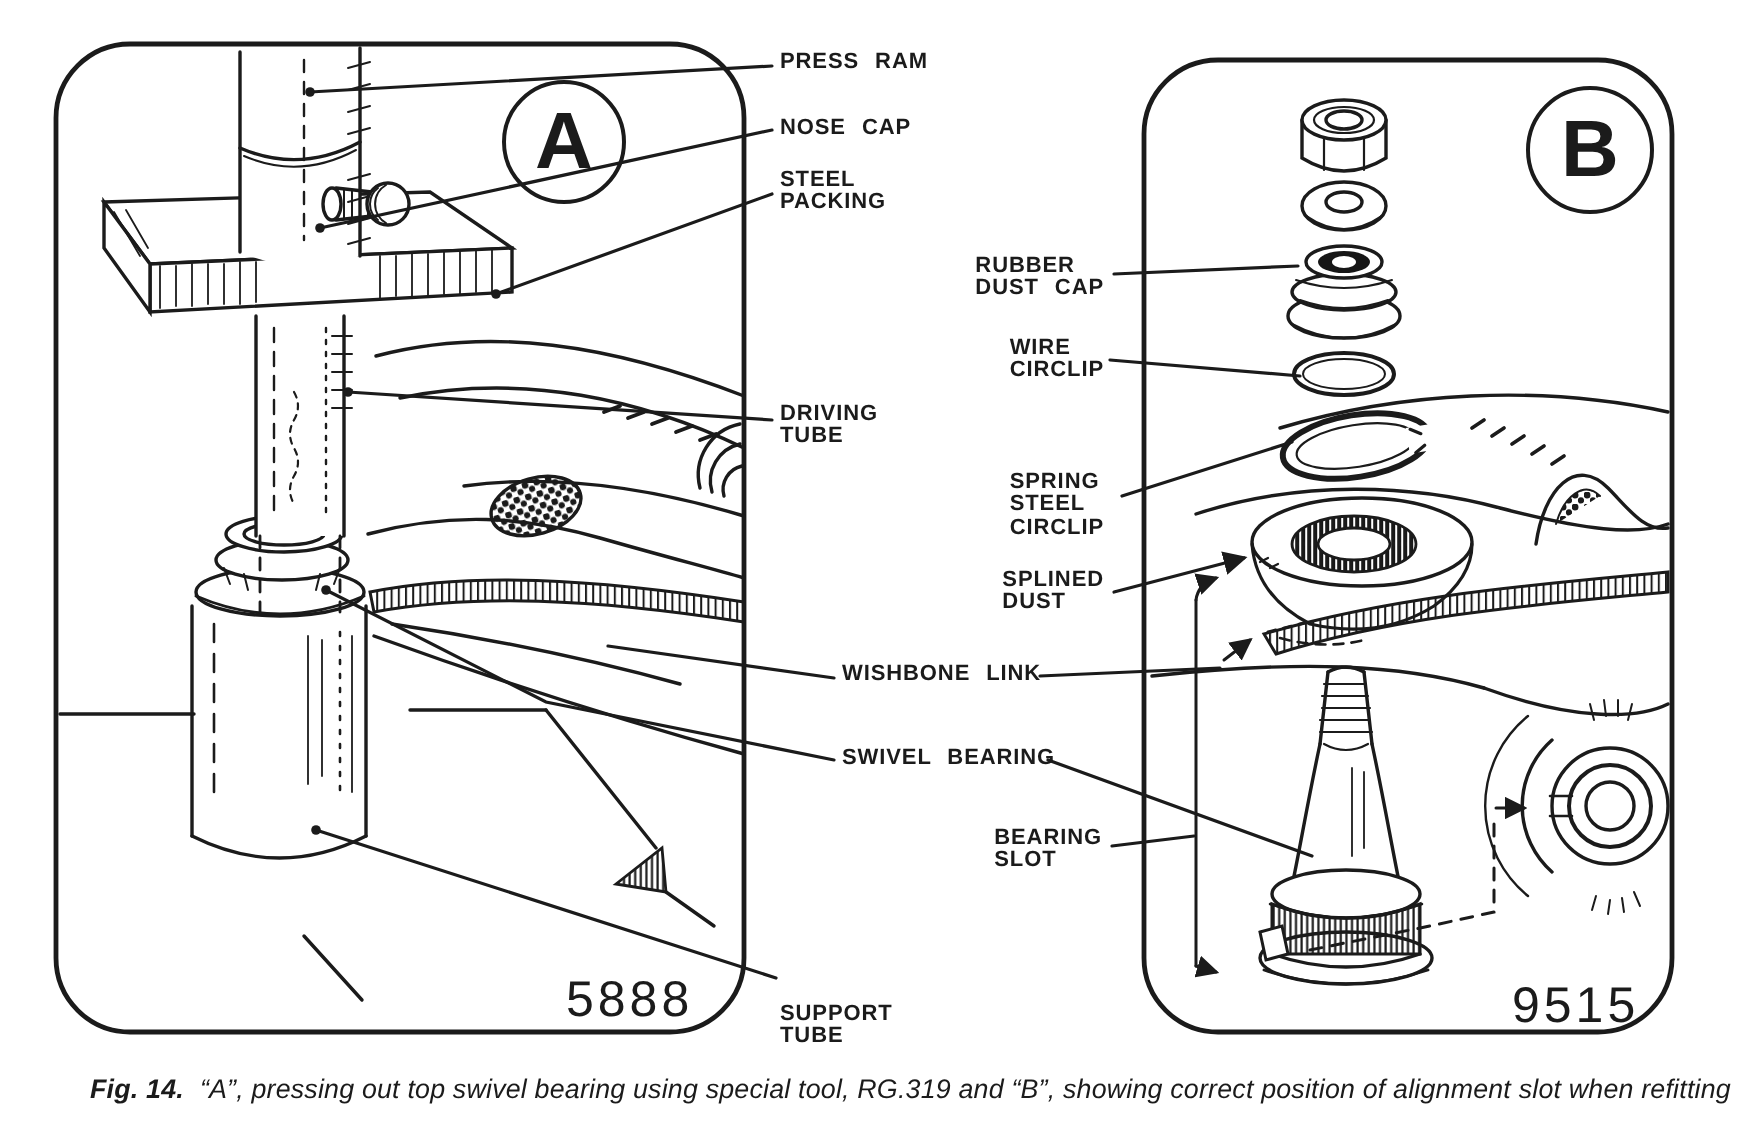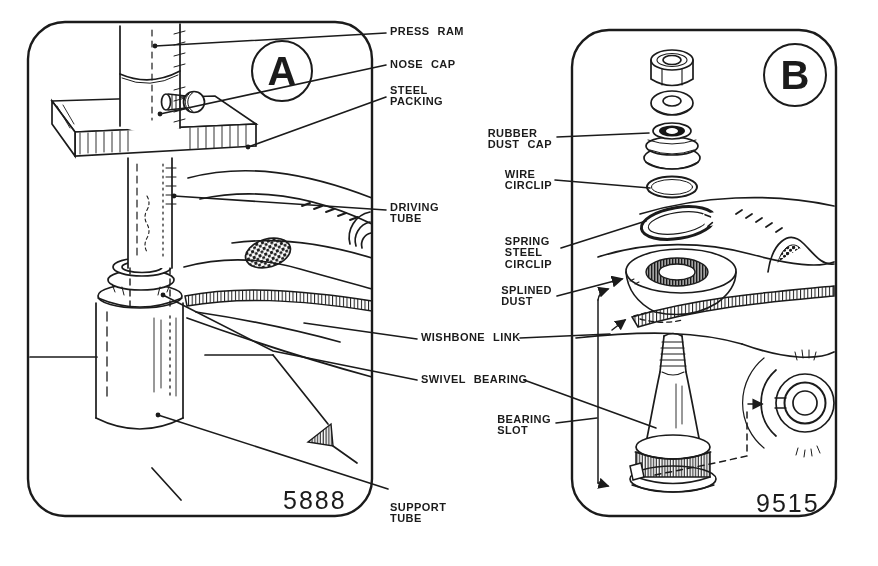--- a/index.html
+++ b/index.html
@@ -300,14 +300,17 @@
 </div>
 <div class="lbl right" style="right:326px; top:285px;">
   <div>SPLINED</div>
   <div>DUST</div>
 </div>
 <div class="lbl right" style="right:327px; top:414px;">
   <div>BEARING</div>
   <div>SLOT</div>
 </div>
 
+<div class="caption">
+  <span class="figlab">Fig. 14.</span><span>“A”, pressing out top swivel bearing using special tool, RG.319 and “B”, showing correct position of alignment slot when refitting</span>
+</div>
 
 </div>
 
 </body></html>

